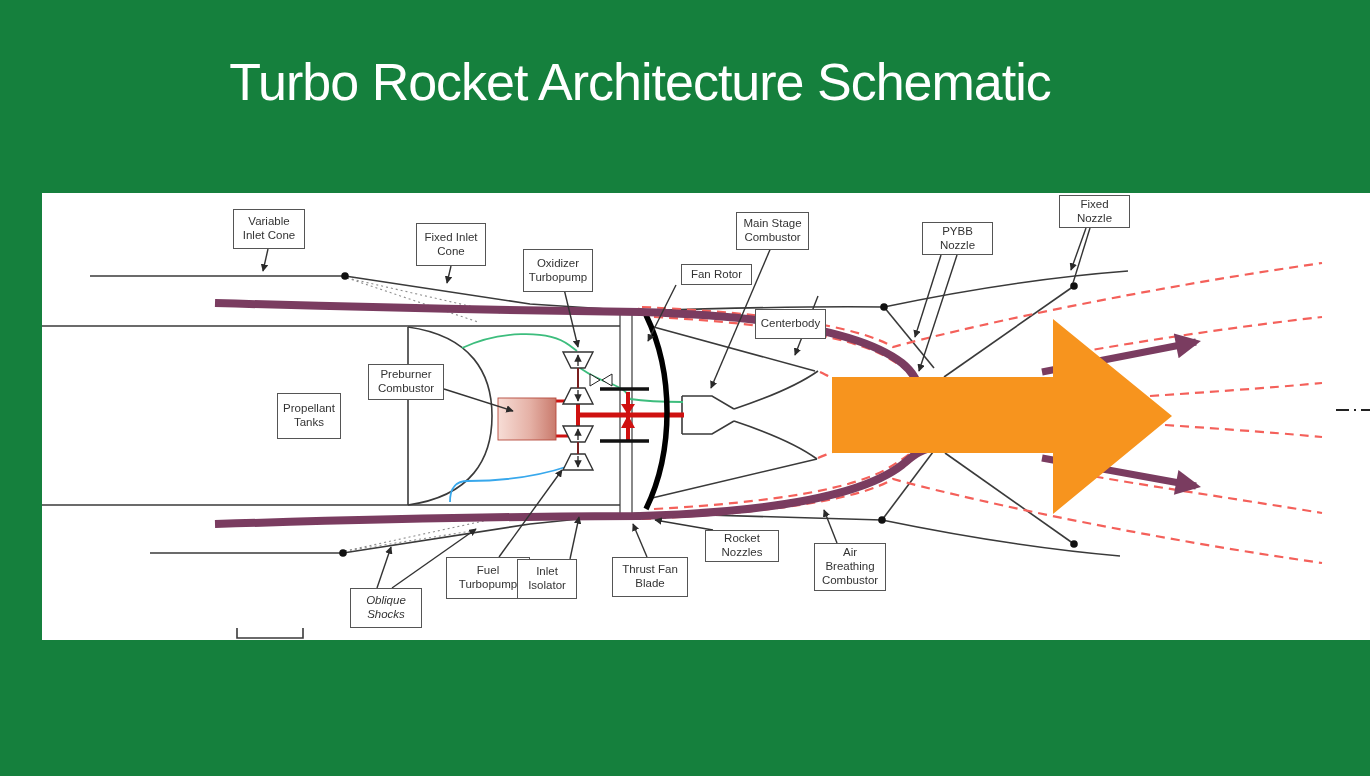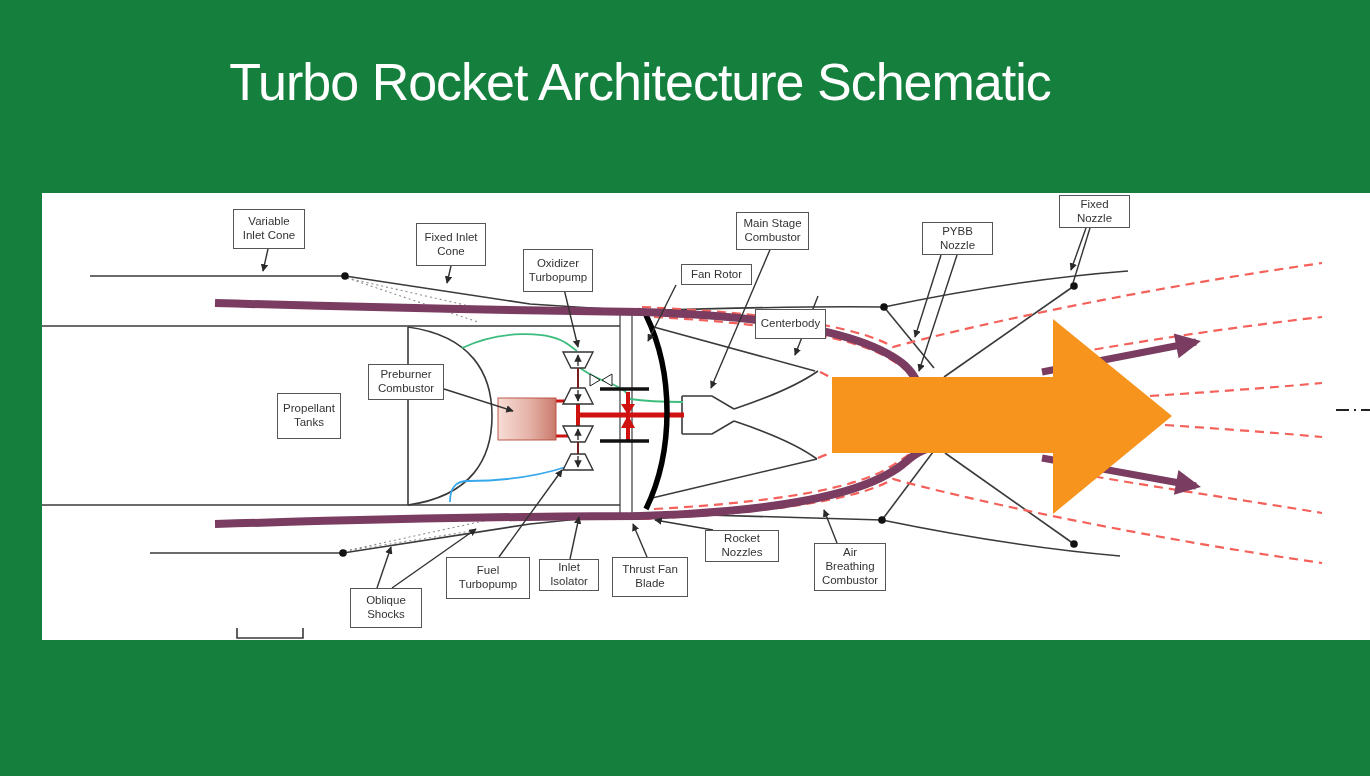--- a/index.html
+++ b/index.html
@@ -213,29 +213,29 @@
           <span>Nozzle</span>
         </div>
         <div class="callout" style="left: 368px; top: 364px; width: 76px; height: 36px;">
           <span>Preburner</span>
           <span>Combustor</span>
         </div>
         <div class="callout" style="left: 277px; top: 393px; width: 64px; height: 46px;">
           <span>Propellant</span>
           <span>Tanks</span>
         </div>
-        <div class="callout" style="left: 350px; top: 588px; width: 72px; height: 40px;">
+        <div class="callout" style="left: 350px; top: 588px; width: 72px; height: 40px; font-style: italic;">
           <span>Oblique</span>
           <span>Shocks</span>
         </div>
         <div class="callout" style="left: 446px; top: 557px; width: 84px; height: 42px;">
           <span>Fuel</span>
           <span>Turbopump</span>
         </div>
-        <div class="callout" style="left: 539px; top: 559px; width: 60px; height: 32px;">
+        <div class="callout" style="left: 517px; top: 559px; width: 60px; height: 40px;">
           <span>Inlet</span>
           <span>Isolator</span>
         </div>
         <div class="callout" style="left: 612px; top: 557px; width: 76px; height: 40px;">
           <span>Thrust Fan</span>
           <span>Blade</span>
         </div>
         <div class="callout" style="left: 705px; top: 530px; width: 74px; height: 32px;">
           <span>Rocket</span>
           <span>Nozzles</span>

